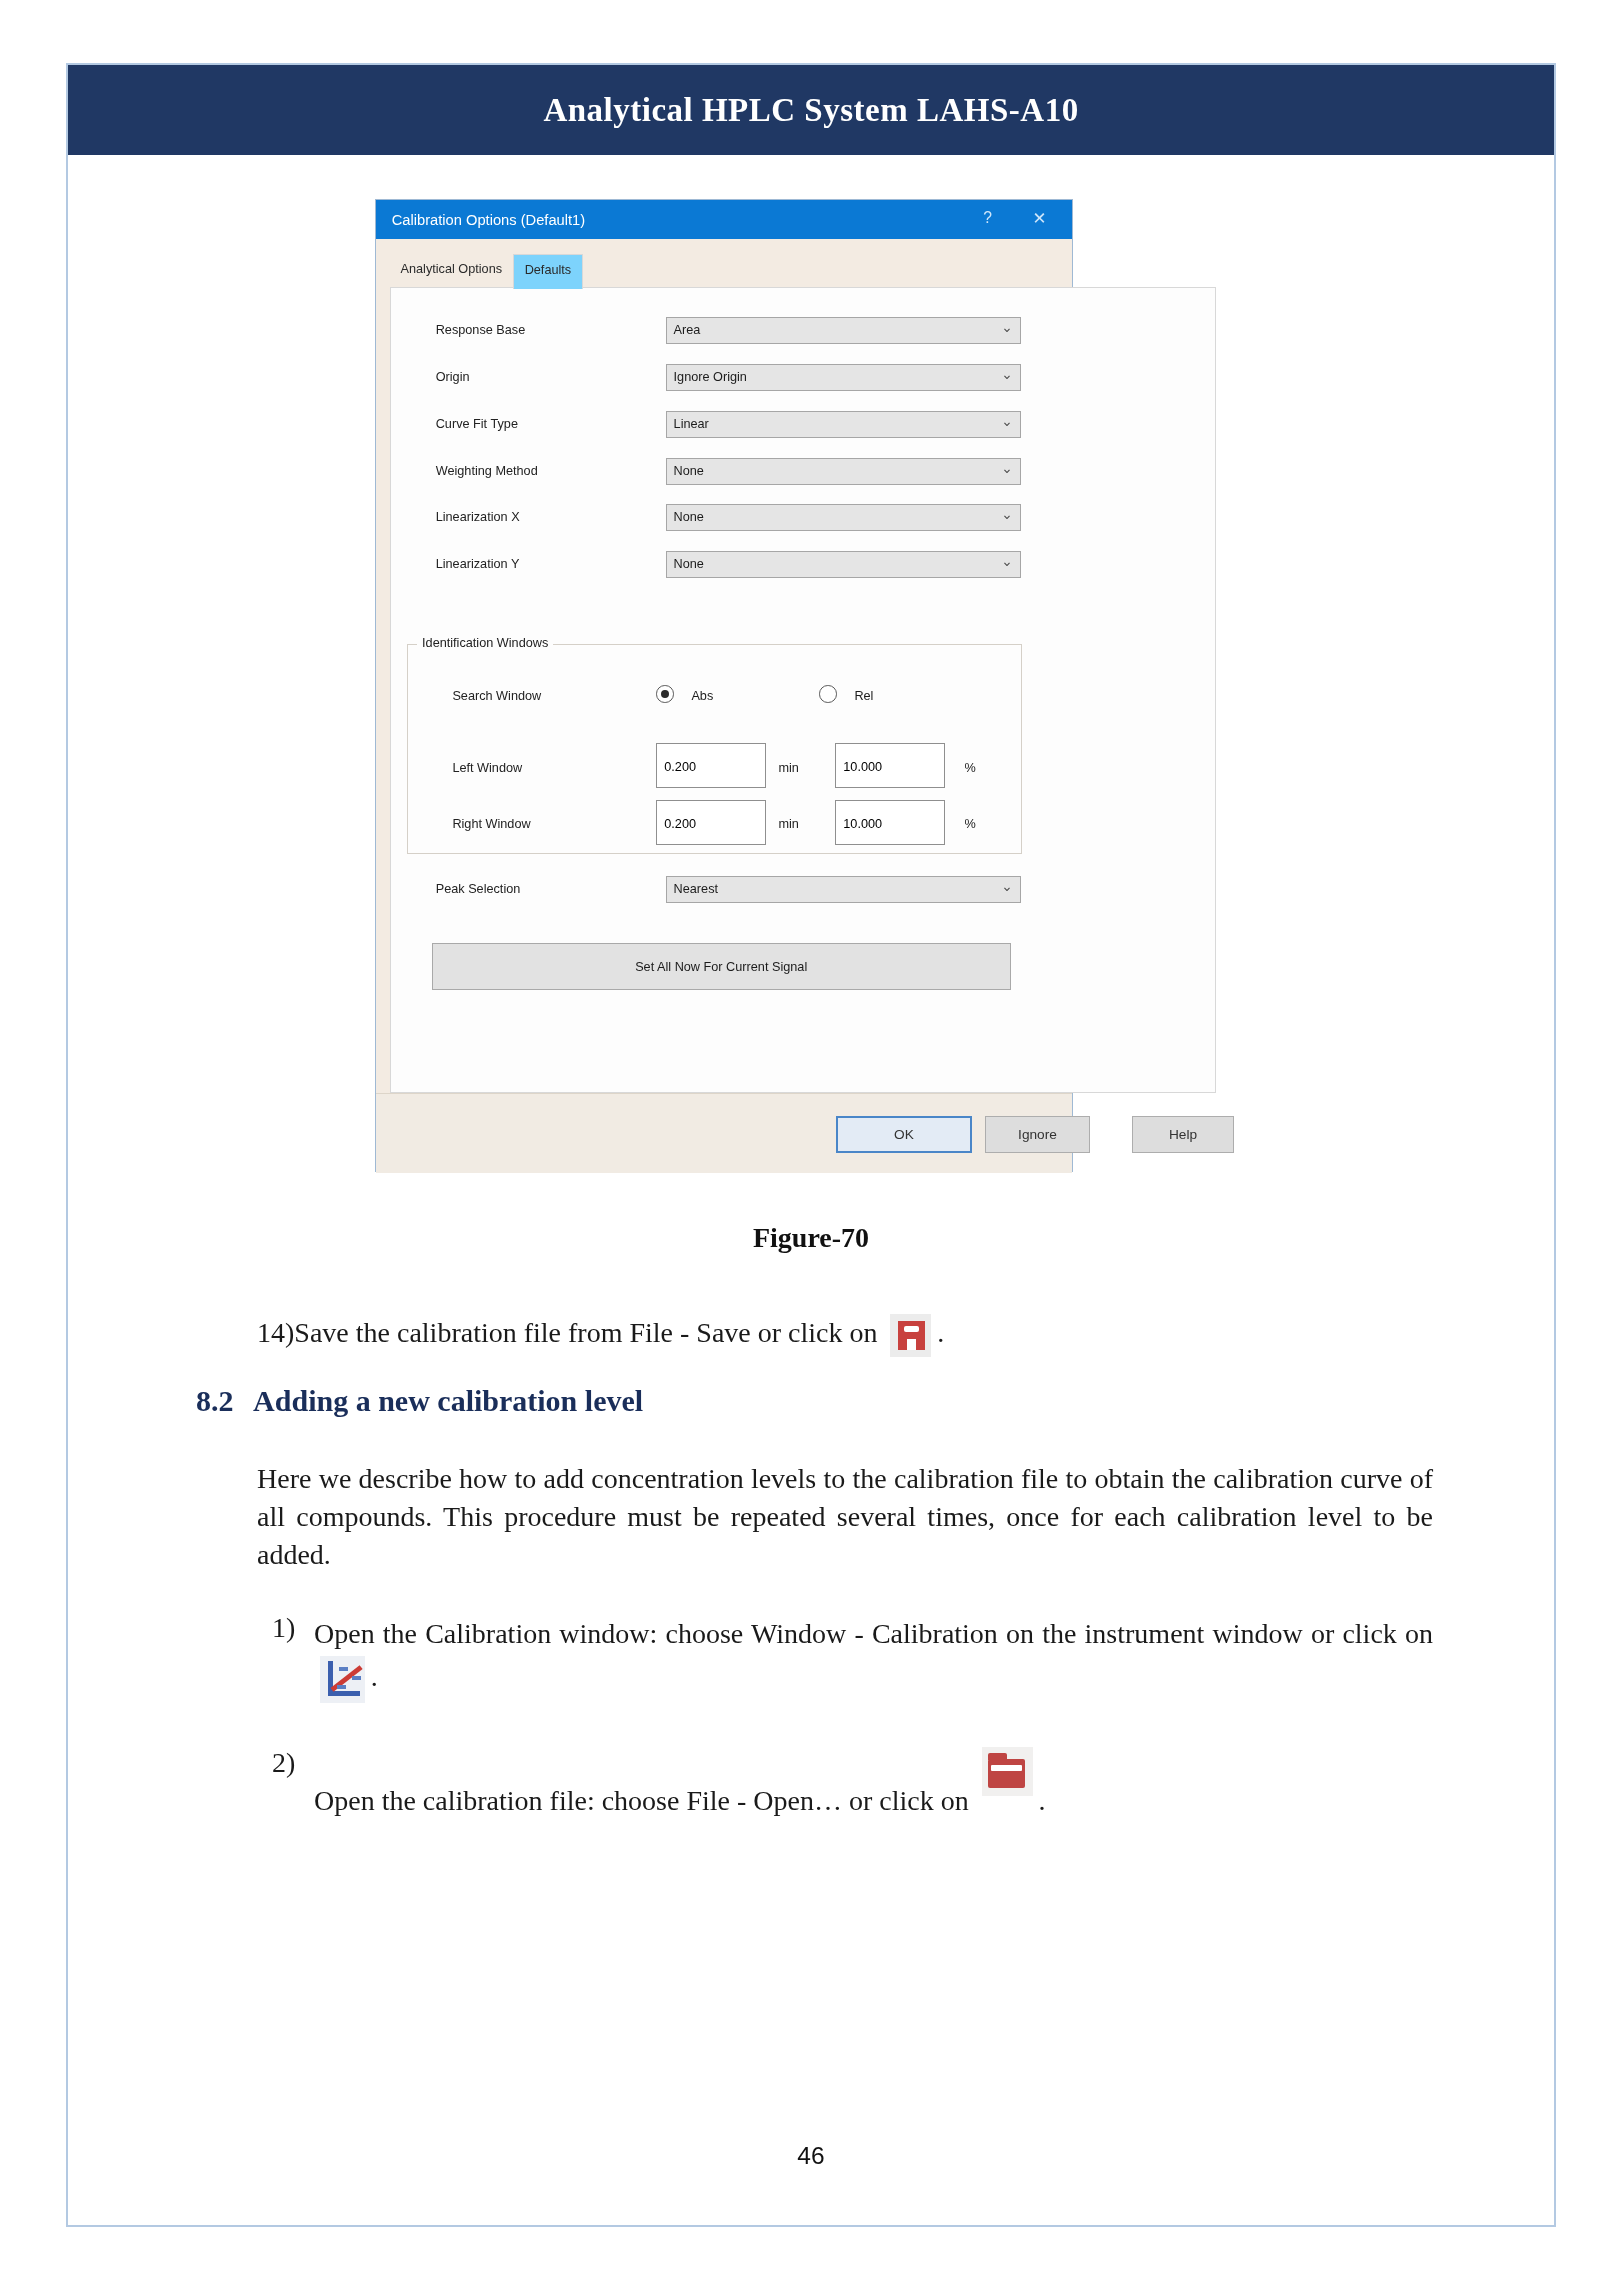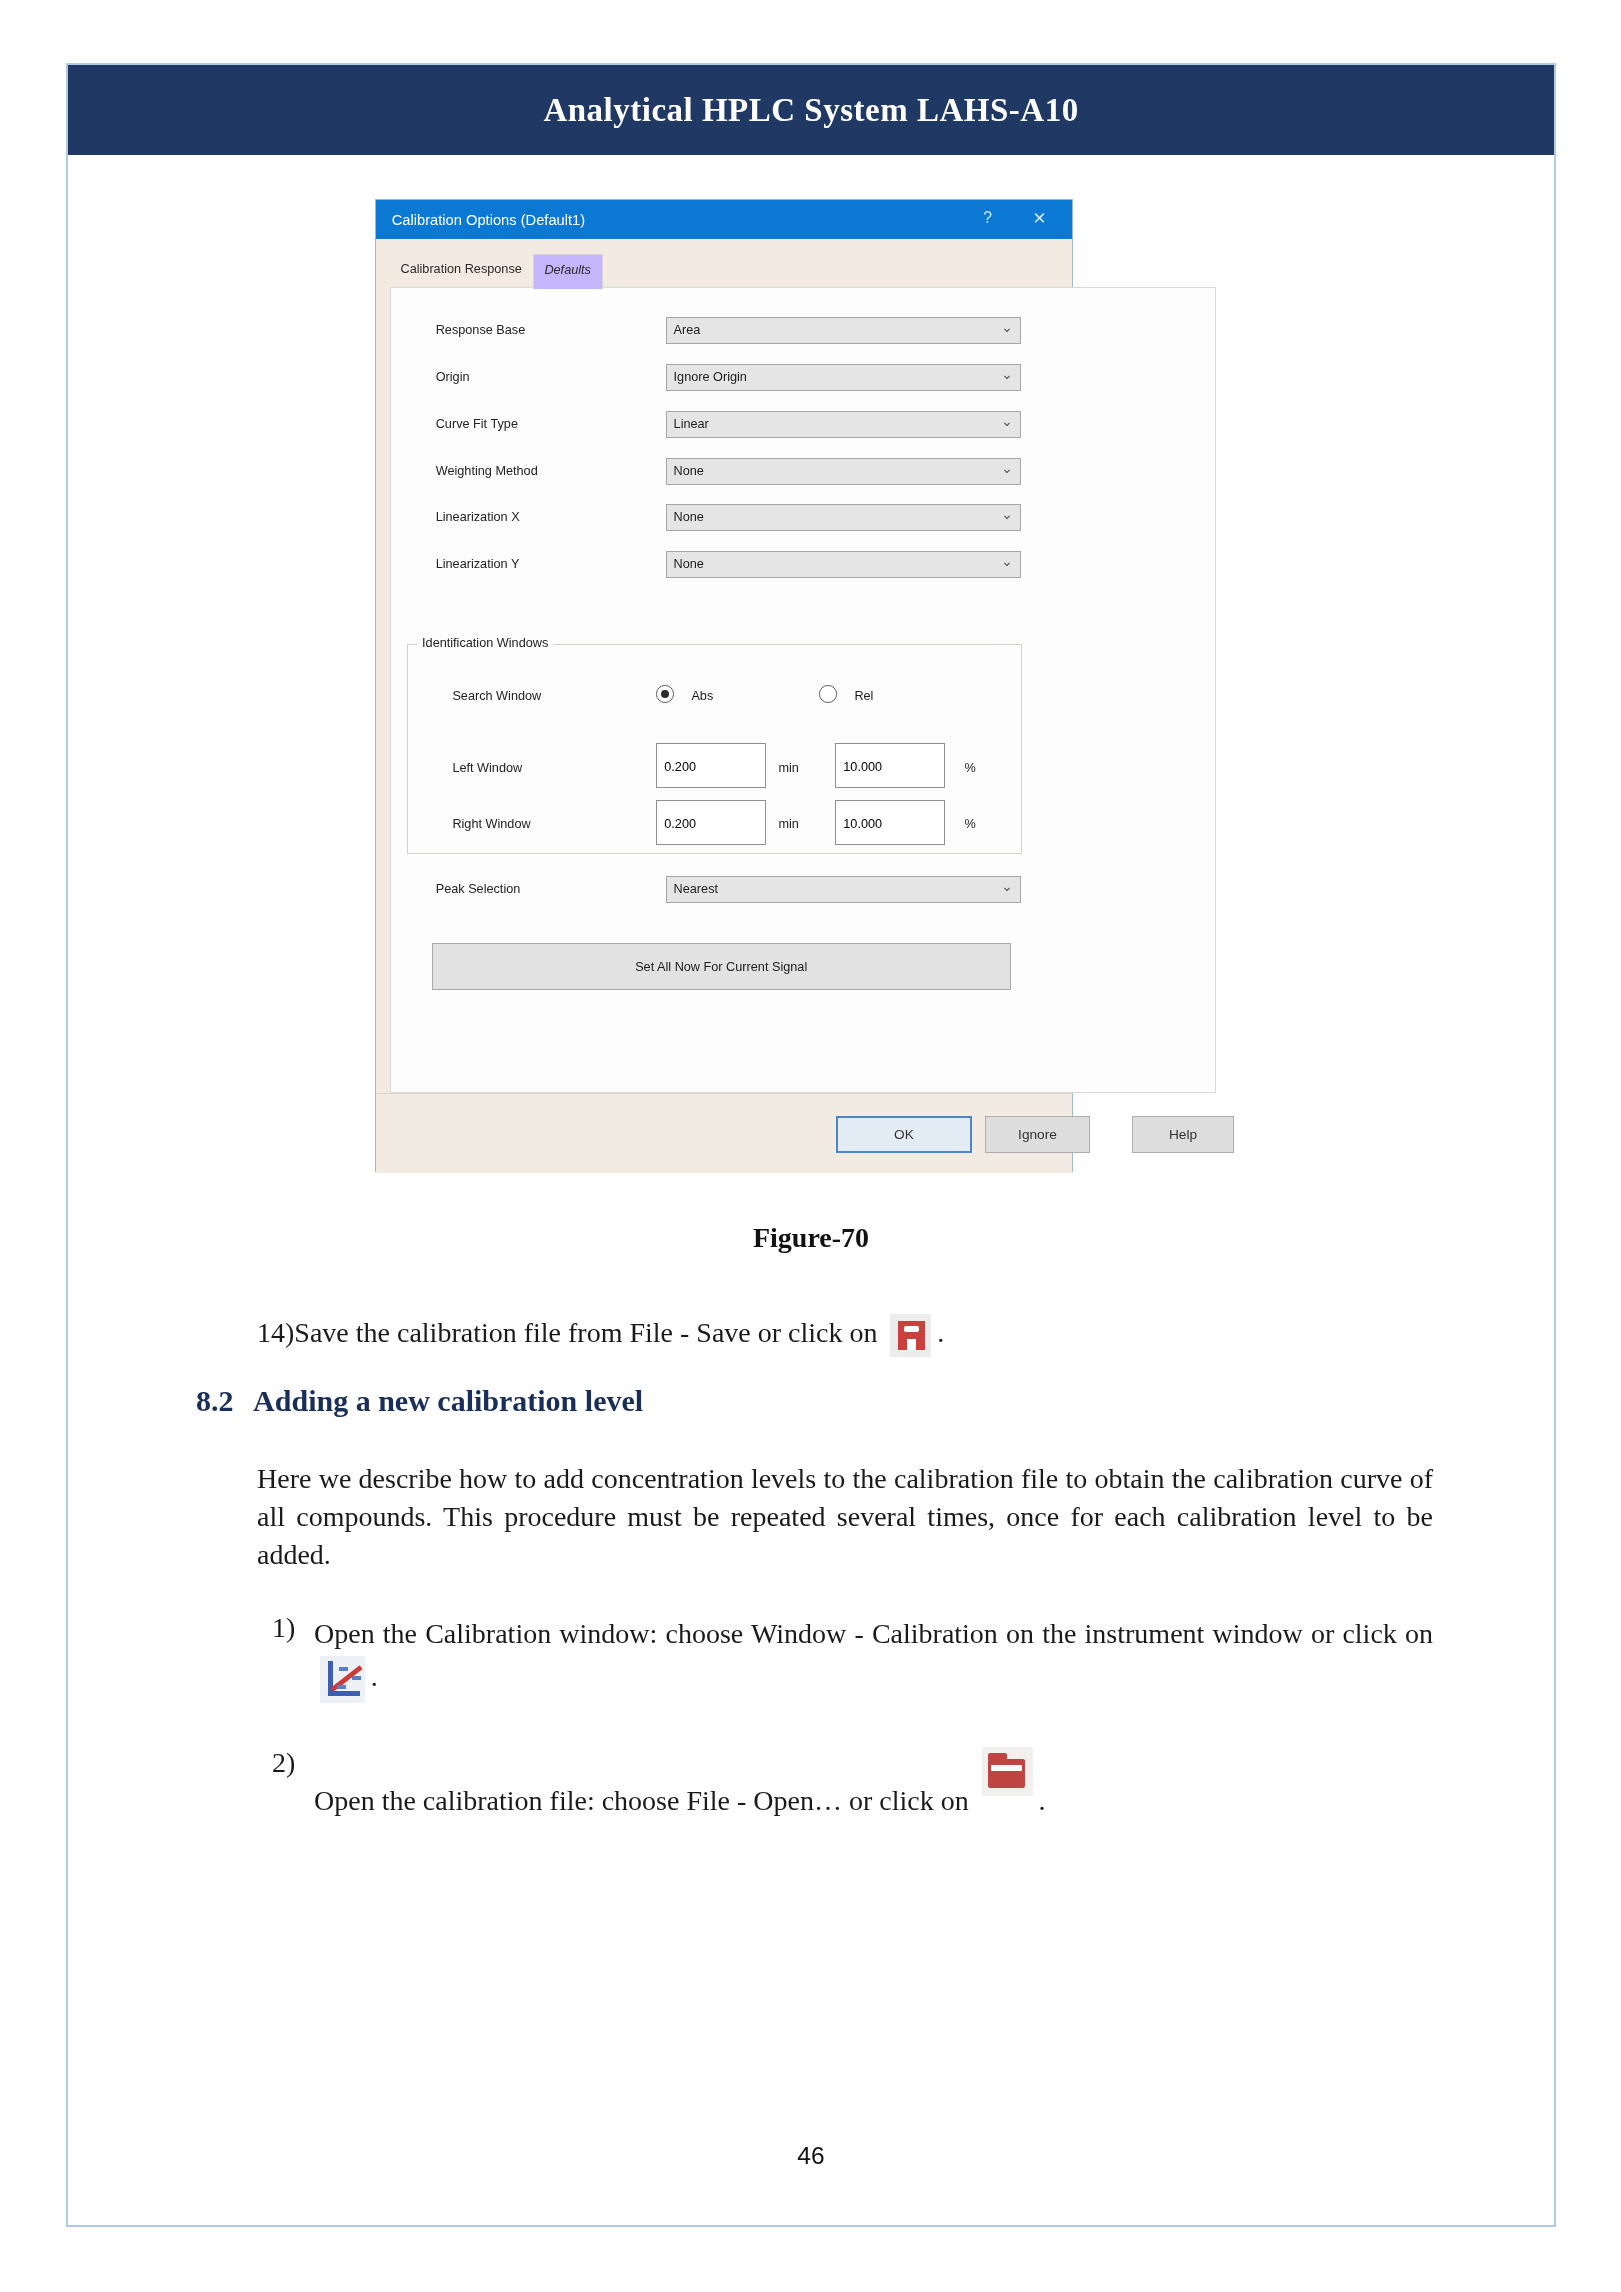--- a/index.html
+++ b/index.html
@@ -18,22 +18,22 @@
             background:#f3ebe2; border:1px solid #9fb9d4; font-family:"Liberation Sans", sans-serif;
             font-size:12.7px; color:#1c1c1c; }
   .dlg-titlebar { position:absolute; left:0; top:0; width:100%; height:39px; background:#0b79d4;
                   display:flex; align-items:center; }
   .dlg-title { color:#ffffff; font-size:14.7px; margin-left:15.7px; }
   .dlg-help { position:absolute; right:80px; top:8.8px; color:#cfe6fa; font-size:15.7px; cursor:default; }
   .dlg-close { position:absolute; right:25.5px; top:7.8px; color:#cfe6fa; font-size:16.7px; cursor:default; }
 
   .tabs { position:absolute; left:13.7px; top:54px; height:34px; display:flex; }
   .tab { padding:7.8px 10.8px 0 10.8px; font-size:12.7px; color:#2a2a2a; }
-  .tab.active { background:#c4b5fd; border:1px solid #d8d8d8; border-bottom:none; height:35px;
-                position:relative; z-index:2;font-style:italic; }
+  .tab.active { background:#7dd3fc; border:1px solid #d8d8d8; border-bottom:none; height:35px;
+                position:relative; z-index:2; }
 
   .panel { position:absolute; left:13.7px; top:87px; width:826px; height:806px;
            background:#fdfdfd; border:1px solid #d8d8d8; }
 
   .frow { position:absolute; left:0; width:100%; height:26.5px; }
   .flabel { position:absolute; left:30px; top:5.9px; color:#222;padding-left:15px; }
   .fselect { position:absolute; left:275px; top:0; width:355px; height:26.5px;
              background:#e5e5e5; border:1px solid #a6a6a6; }
   .fselect .fvalue { position:absolute; left:6.9px; top:4.9px; }
   .fselect .chev { position:absolute; right:6.9px; top:1px; color:#4a4a4a; font-size:13.7px; }
@@ -115,21 +115,21 @@
 </div>
 
 <div class="dialog">
   <div class="dlg-titlebar">
     <span class="dlg-title">Calibration Options (Default1)</span>
     <span class="dlg-help">?</span>
     <span class="dlg-close">✕</span>
   </div>
 
   <div class="tabs">
-    <div class="tab">Calibration Response</div>
+    <div class="tab">Analytical Options</div>
     <div class="tab active">Defaults</div>
   </div>
 
   <div class="panel">
 
     <div class="frow" style="top:29px">
       <span class="flabel">Response Base</span>
       <div class="fselect">
         <span class="fvalue">Area</span>
         <span class="chev">⌄</span>

